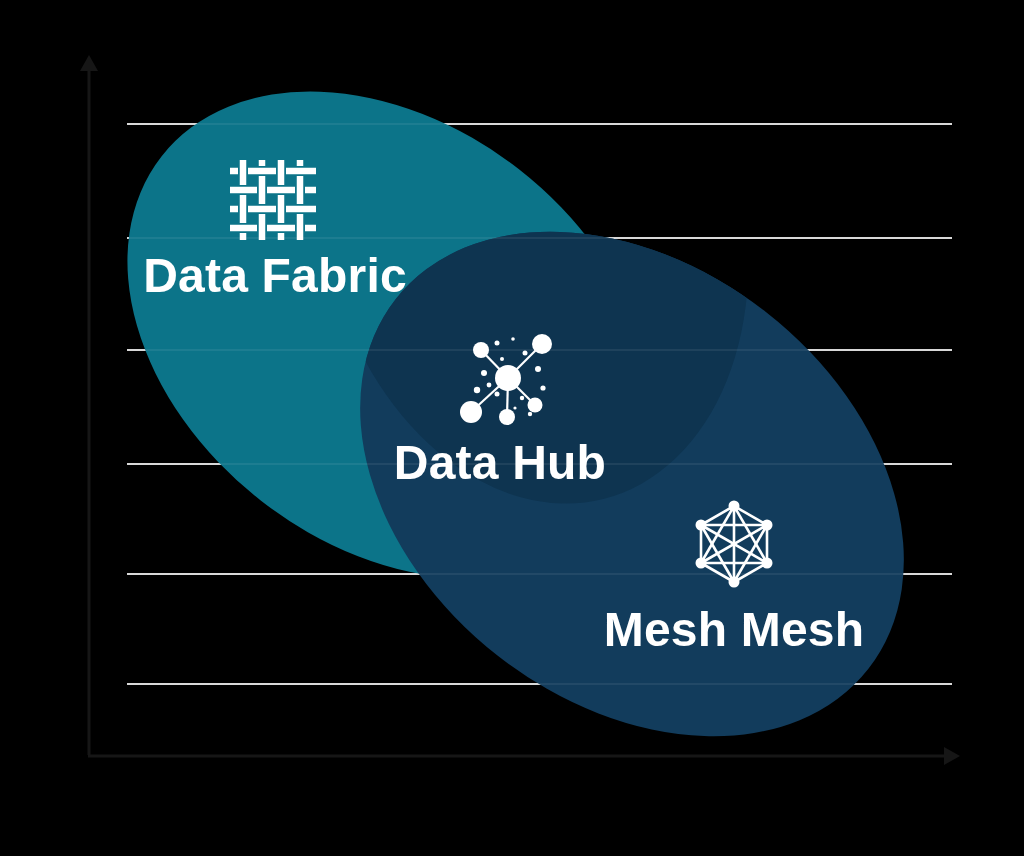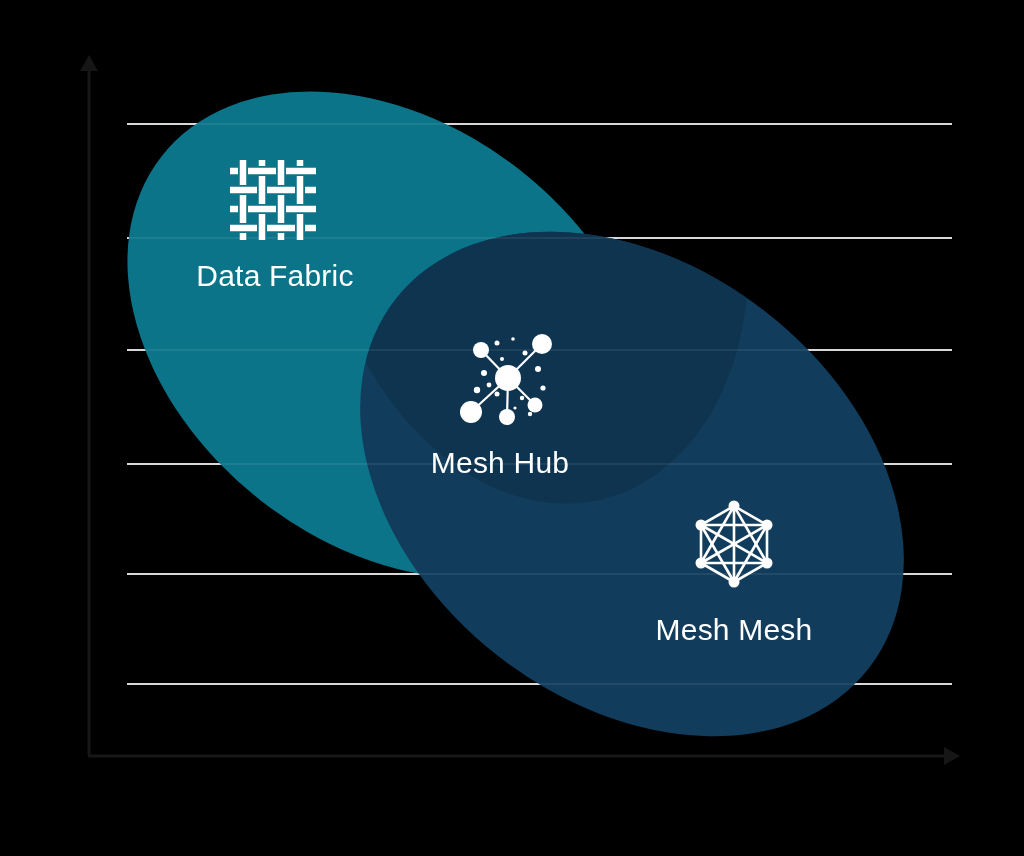--- a/index.html
+++ b/index.html
@@ -7,21 +7,21 @@
     --gridline:#D6D6D6; --gridline_overlay:rgba(255,255,255,0.07);
     --axis:#161616; --label:#FFFFFF;
   }
   *{margin:0;padding:0;box-sizing:border-box;}
   html,body{width:1024px;height:856px;}
   body{background:var(--background);font-family:"Liberation Sans",sans-serif;overflow:hidden;}
   .stage{position:relative;width:1024px;height:856px;background:var(--background);}
   .canvas-svg{position:absolute;left:0;top:0;}
   .region-label{
     position:absolute;transform:translate(-50%,-50%);
-    color:var(--label);font-size:30px;font-weight:400;line-height:1;
+    color:var(--label);font-size:48px;font-weight:700;line-height:1;
     white-space:nowrap;letter-spacing:.2px;
   }
   .icon{position:absolute;transform:translate(-50%,-50%);}
 </style>
 </head>
 <body>
 
 <div class="stage">
 
   <svg class="canvas-svg" width="1024" height="856" viewBox="0 0 1024 856">
@@ -129,15 +129,15 @@
       <circle cx="48" cy="10" r="5.5"></circle>
         <circle cx="81" cy="29" r="5.5"></circle>
       <circle cx="81" cy="67" r="5.5"></circle>
         <circle cx="48" cy="86" r="5.5"></circle>
       <circle cx="15" cy="67" r="5.5"></circle>
         <circle cx="15" cy="29" r="5.5"></circle>
     </g>
   </svg>
 
   <div class="region-label" style="left:275px;top:276px">Data Fabric</div>
-  <div class="region-label" style="left:500px;top:463px">Mesh Hub</div>
+  <div class="region-label" style="left:500px;top:463px">Data Hub</div>
   <div class="region-label" style="left:734px;top:630px">Mesh Mesh</div>
 </div>
 
 </body></html>

